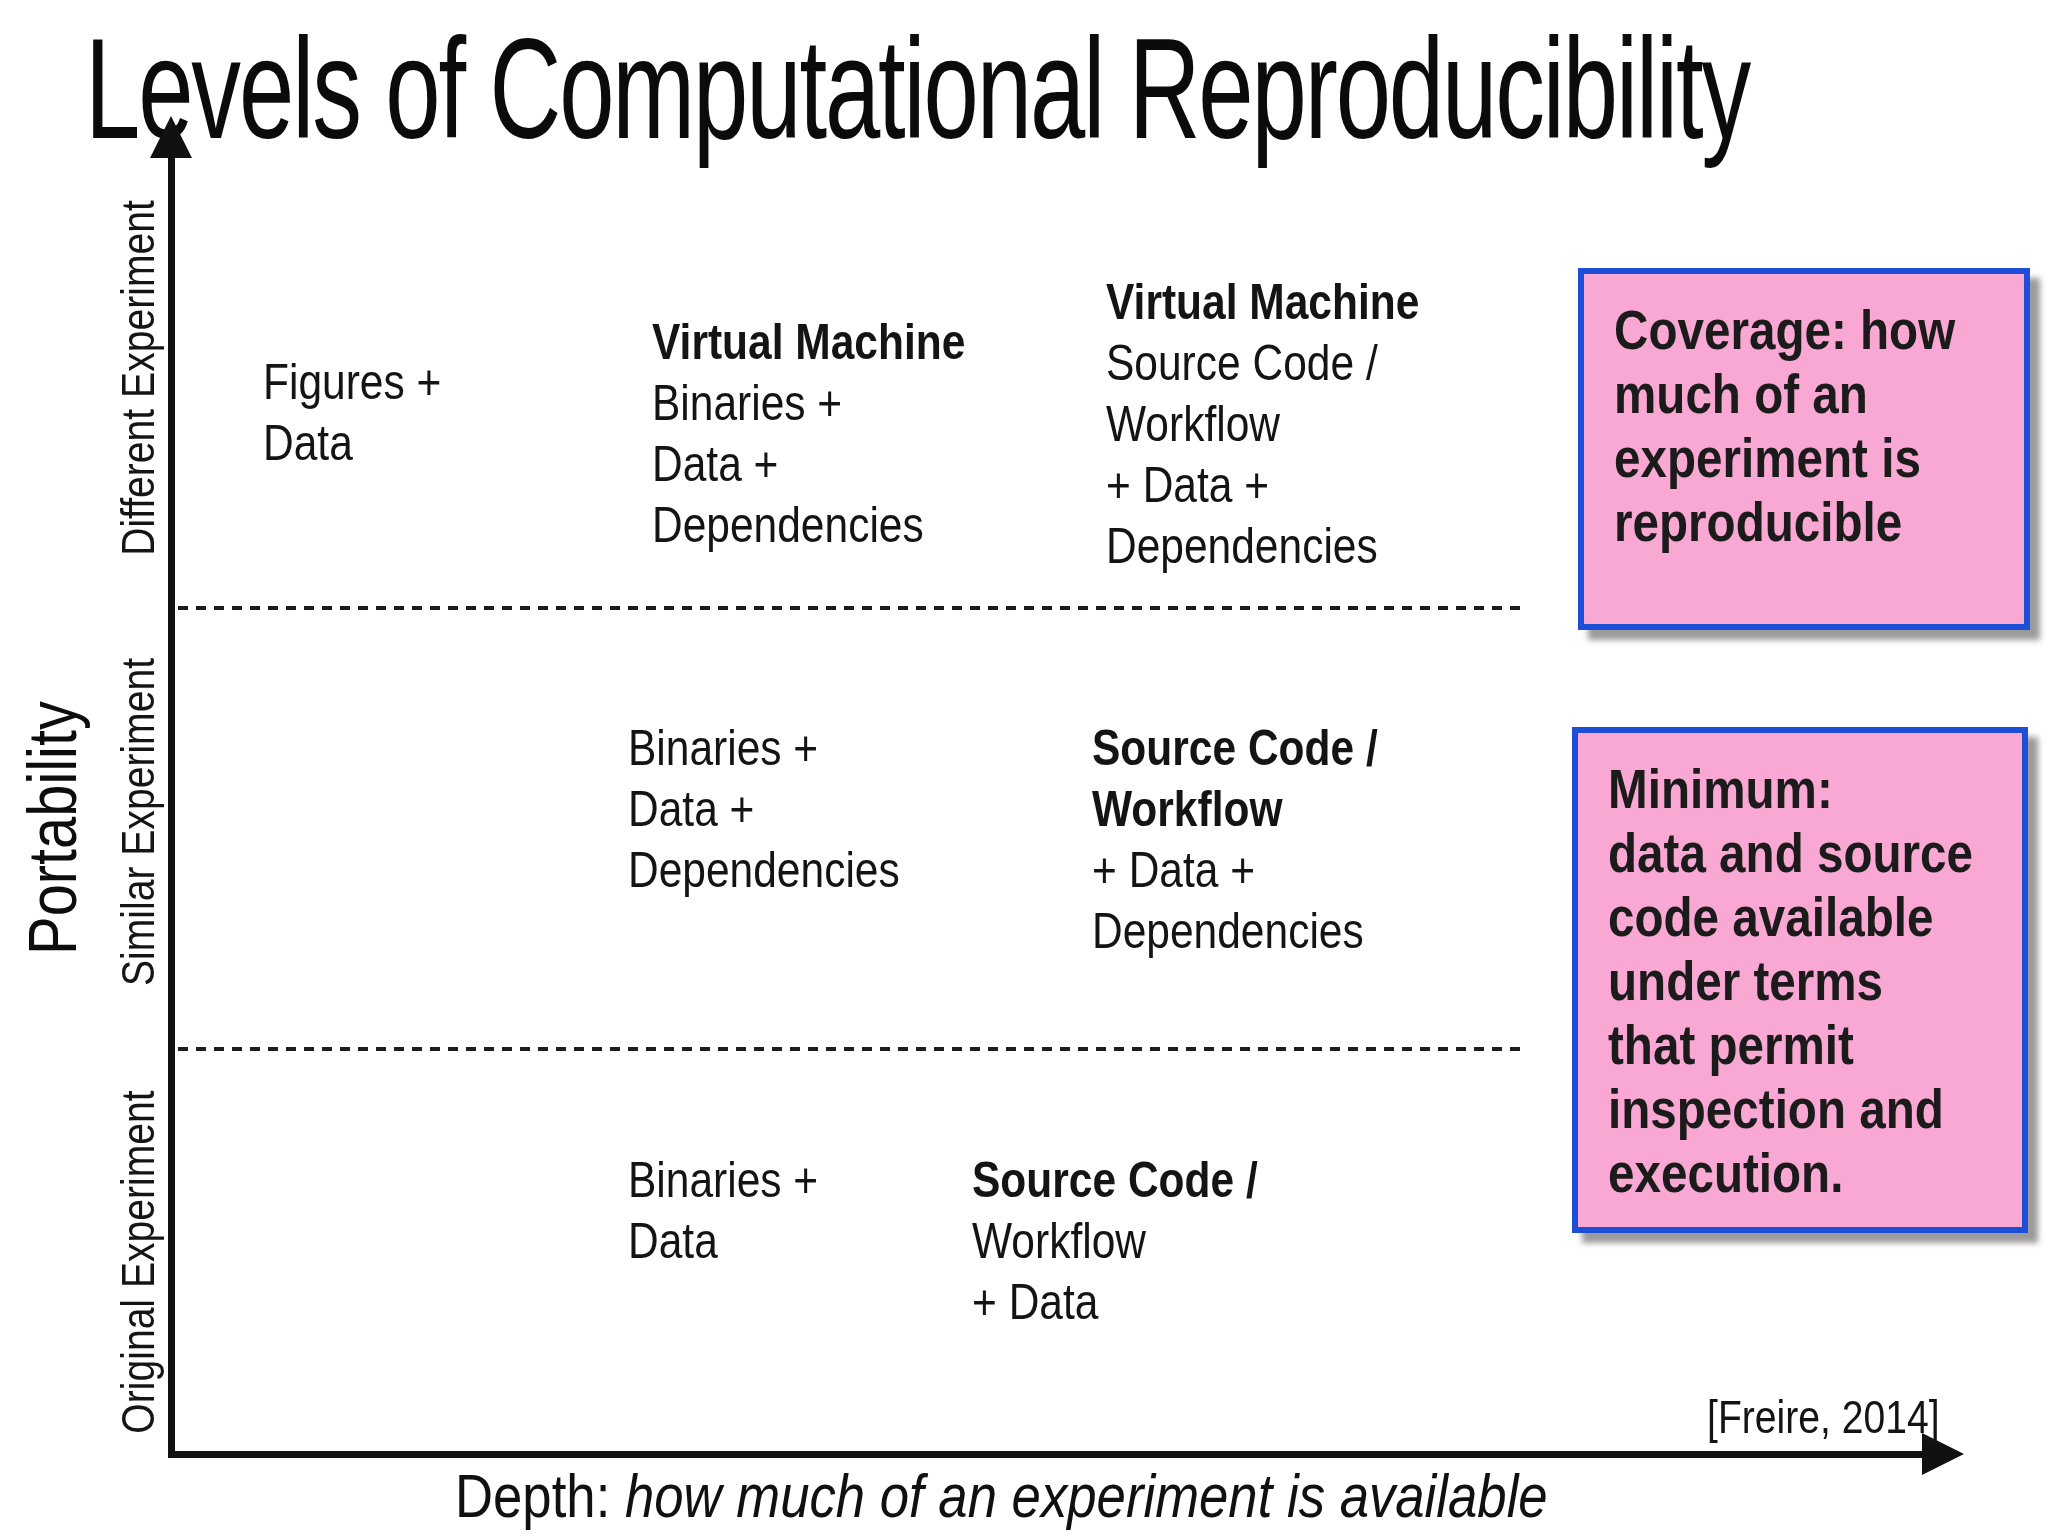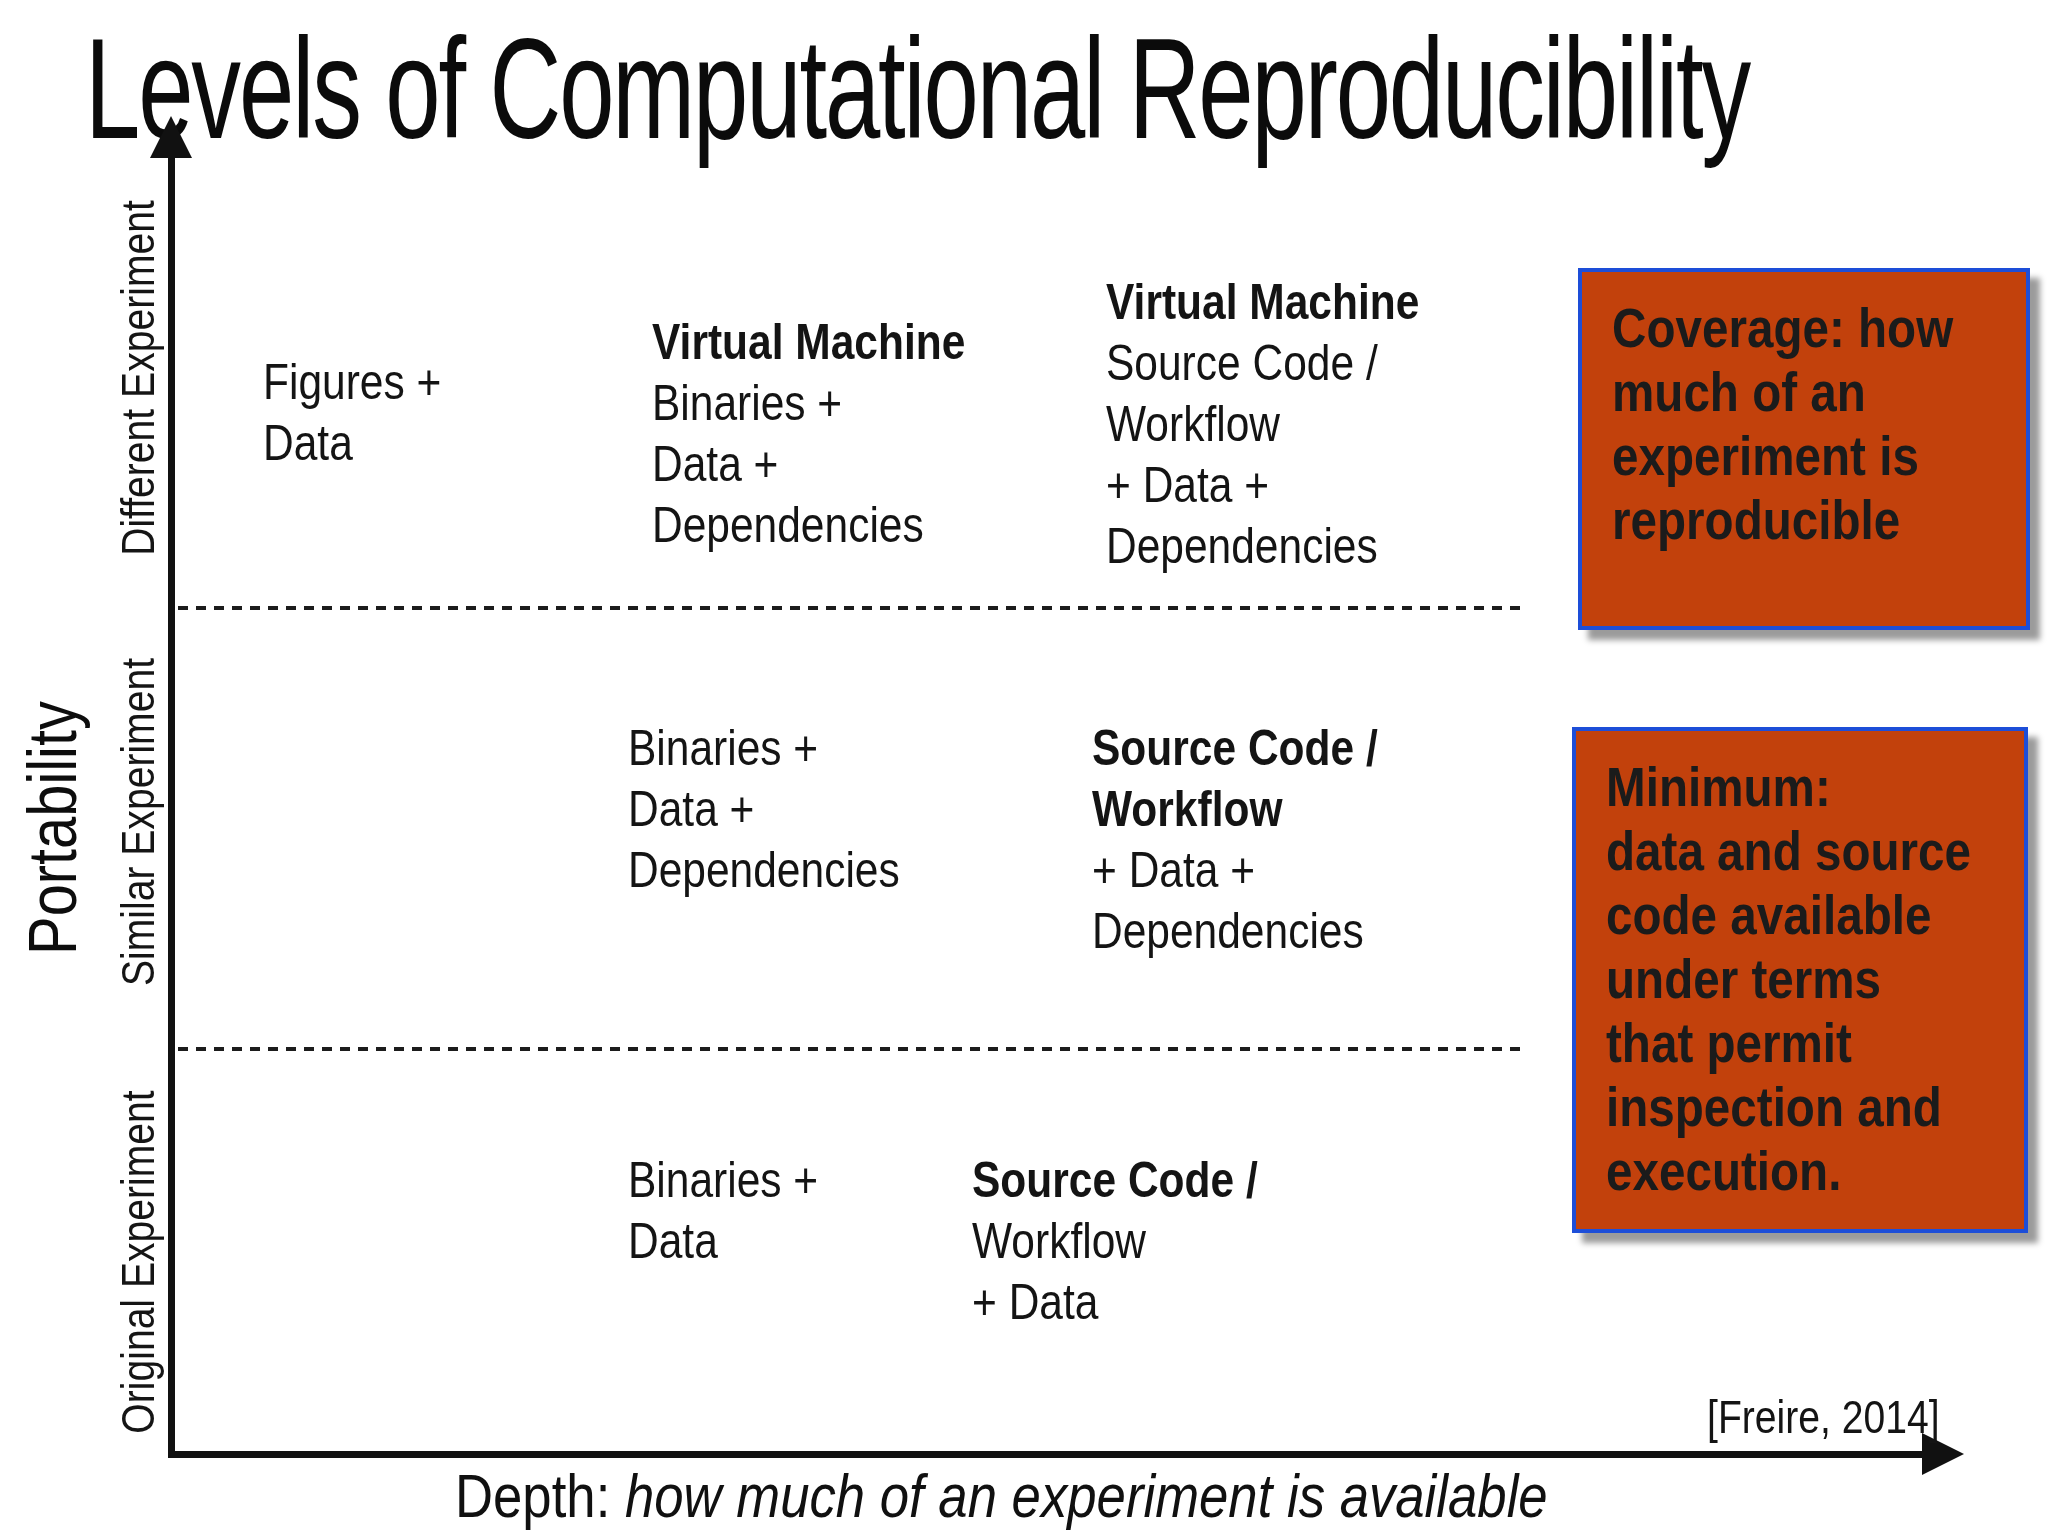--- a/index.html
+++ b/index.html
@@ -52,22 +52,22 @@
     position:absolute;
     font-size:50px;line-height:61px;white-space:nowrap;
     transform:scaleX(0.85);transform-origin:left top;
     color:#141414;
   }
   .bold{font-weight:700;}
   .italic{font-style:italic;}
   
   .callout{
     position:absolute;
-    background:#c2410c;
-    border:4px solid #1d4ed8;
+    background:#f9a8d4;
+    border:6px solid #1d4ed8;
     box-shadow:10px 10px 6px #9b9b9b;
     box-sizing:border-box;
     padding:24px 0 0 30px;
   }
   #box-coverage{left:1578px;top:268px;width:452px;height:362px;}
   #box-minimum{left:1572px;top:727px;width:456px;height:506px;}
   .callout .bl{
     font-size:56px;line-height:64px;font-weight:700;
     color:#1b1b1b;white-space:nowrap;
     transform:scaleX(0.85);transform-origin:left top;

